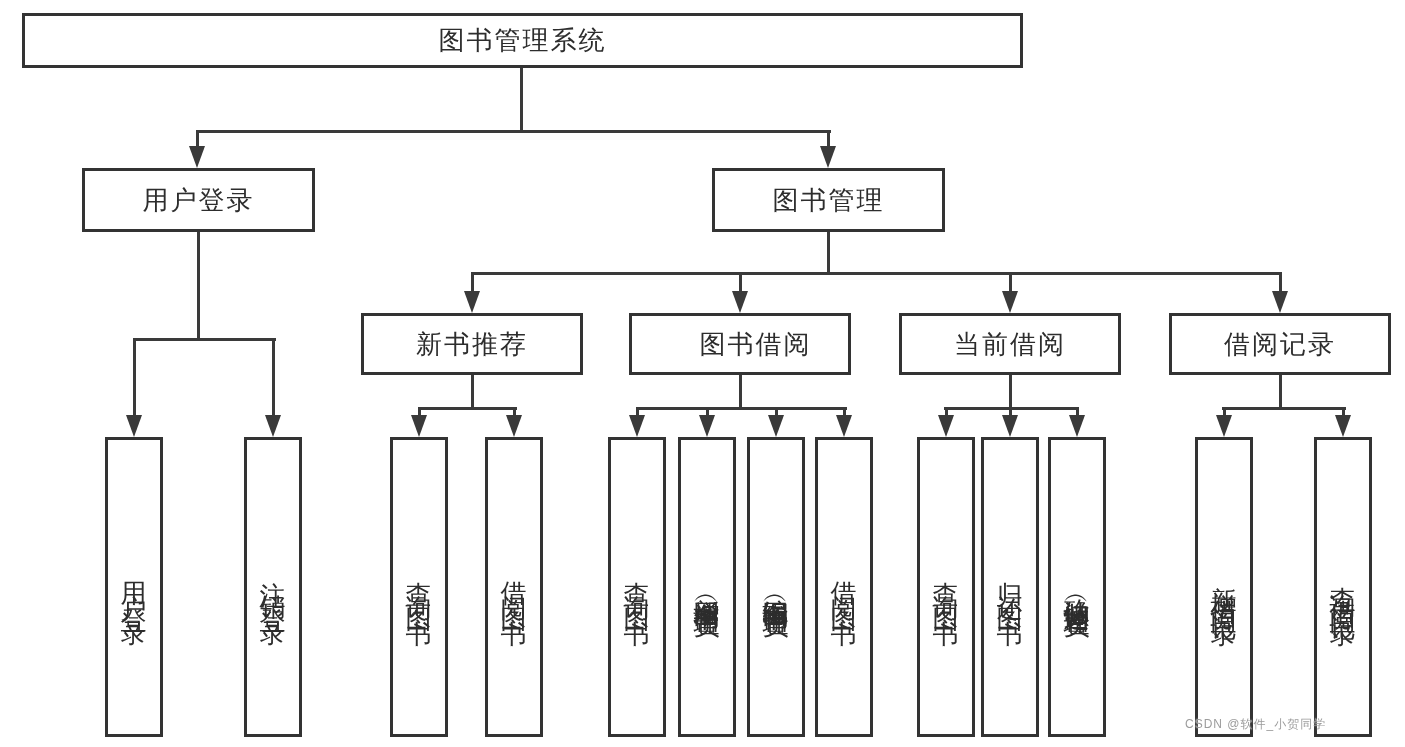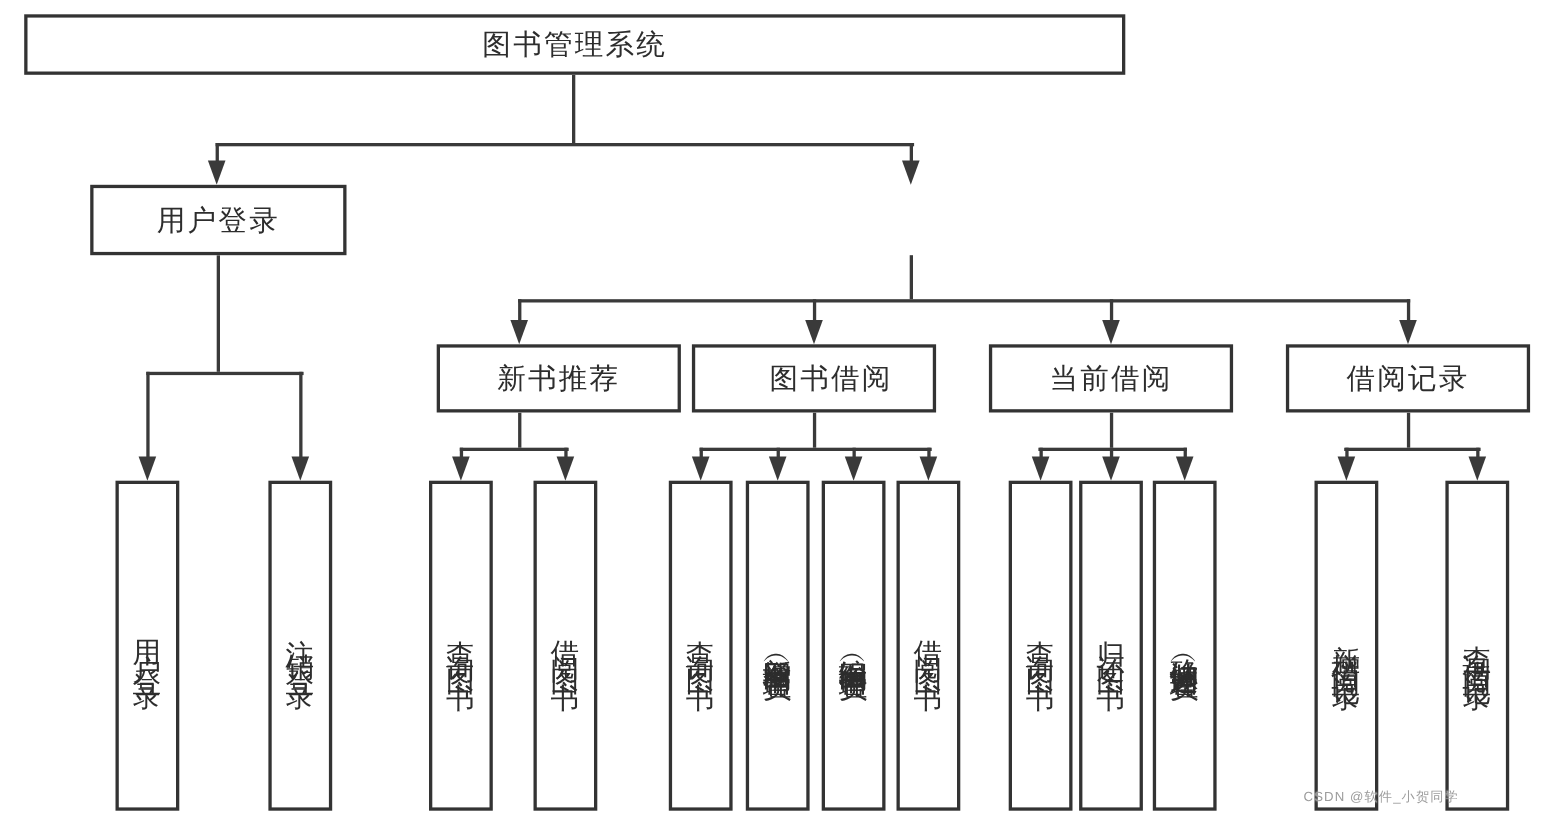--- a/index.html
+++ b/index.html
@@ -110,22 +110,25 @@
   <div class="line" style="left:1342px;top:407px;width:3px;height:10px;"></div>
   <div class="head" style="left:1335px;top:415px;"></div>
 
   <div class="box hbox" style="left:22px;top:13px;width:1001px;height:55px;align-items:center;">
     <span>图书管理系统</span>
   </div>
 
   <div class="box hbox" style="left:82px;top:168px;width:233px;height:64px;">
     <span>用户登录</span>
   </div>
+  <div class="box hbox" style="left:712px;top:168px;width:233px;height:64px;">
+    <span>图书管理</span>
+  </div>
 
-  <div class="box hbox" style="left:361px;top:313px;width:222px;height:62px;margin-left:36px;">
+  <div class="box hbox" style="left:361px;top:313px;width:222px;height:62px;">
     <span>新书推荐</span>
   </div>
   <div class="box hbox" style="left:629px;top:313px;width:222px;height:62px;padding-left:31px;">
     <span>图书借阅</span>
   </div>
   <div class="box hbox" style="left:1169px;top:313px;width:222px;height:62px;">
     <span>借阅记录</span>
   </div>
   <div class="box hbox" style="left:899px;top:313px;width:222px;height:62px;">
     <span>当前借阅</span>

